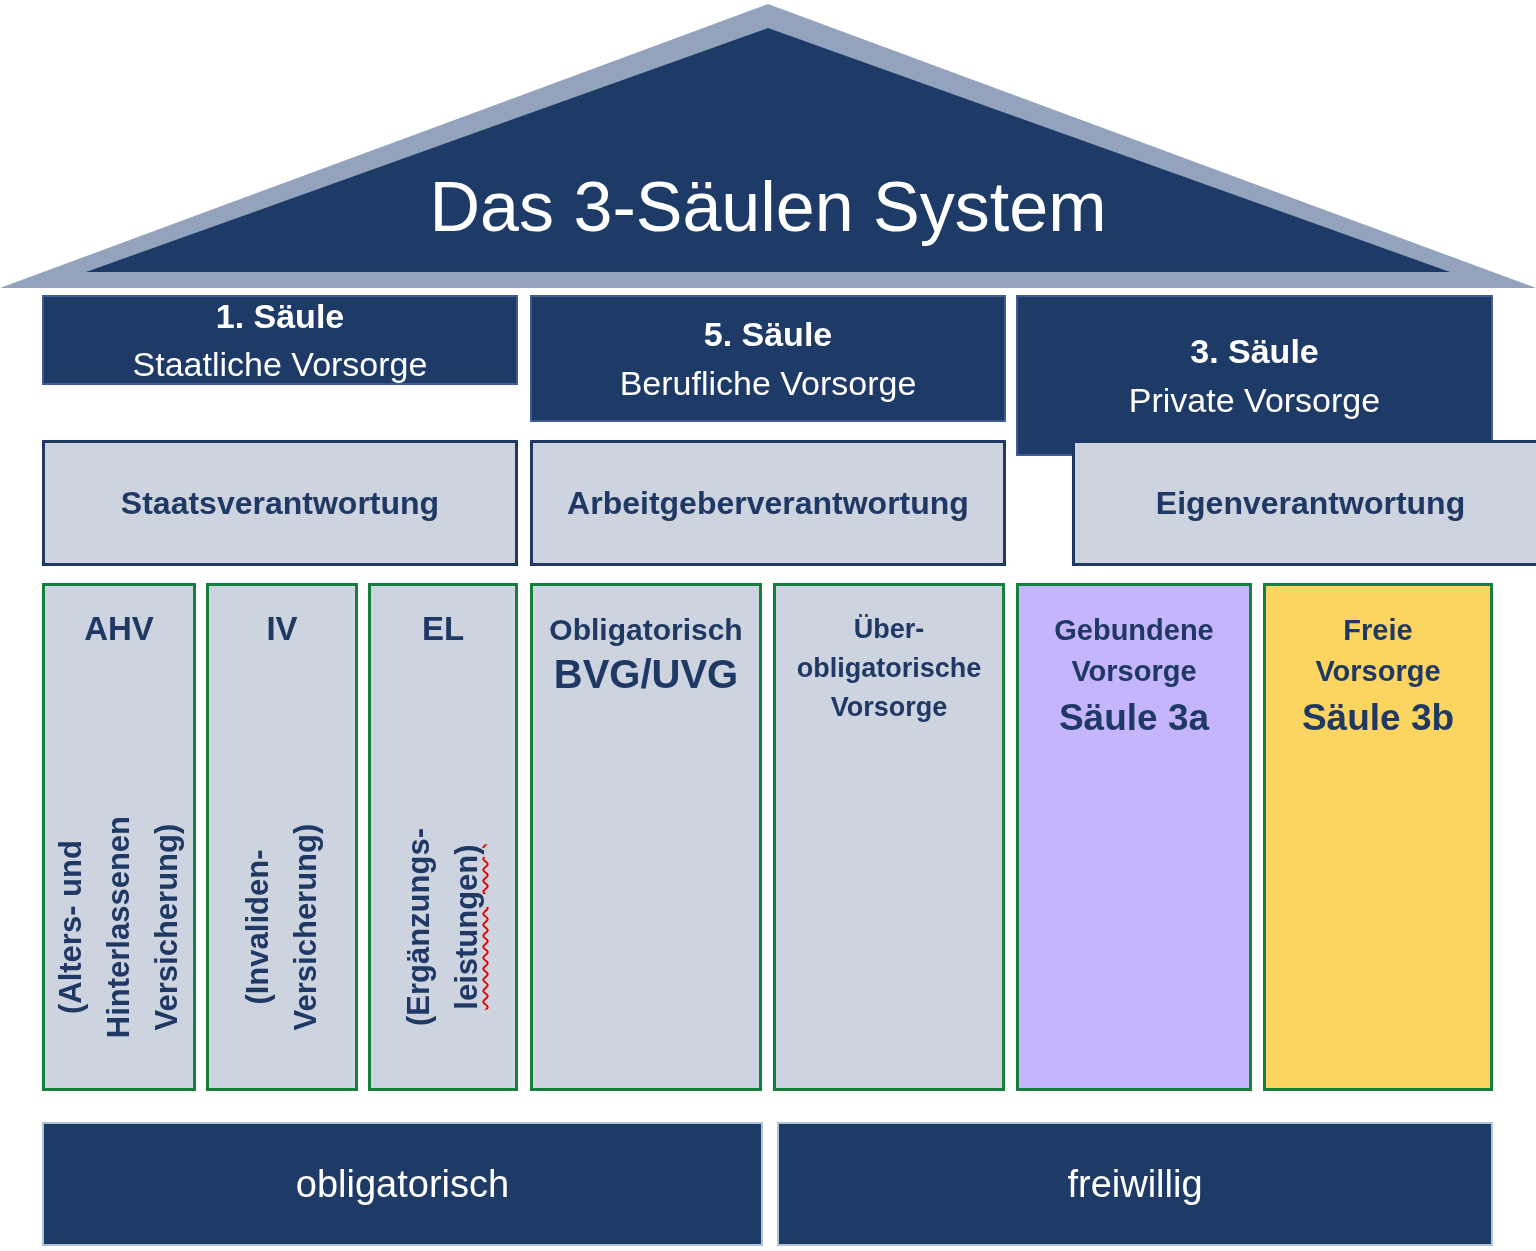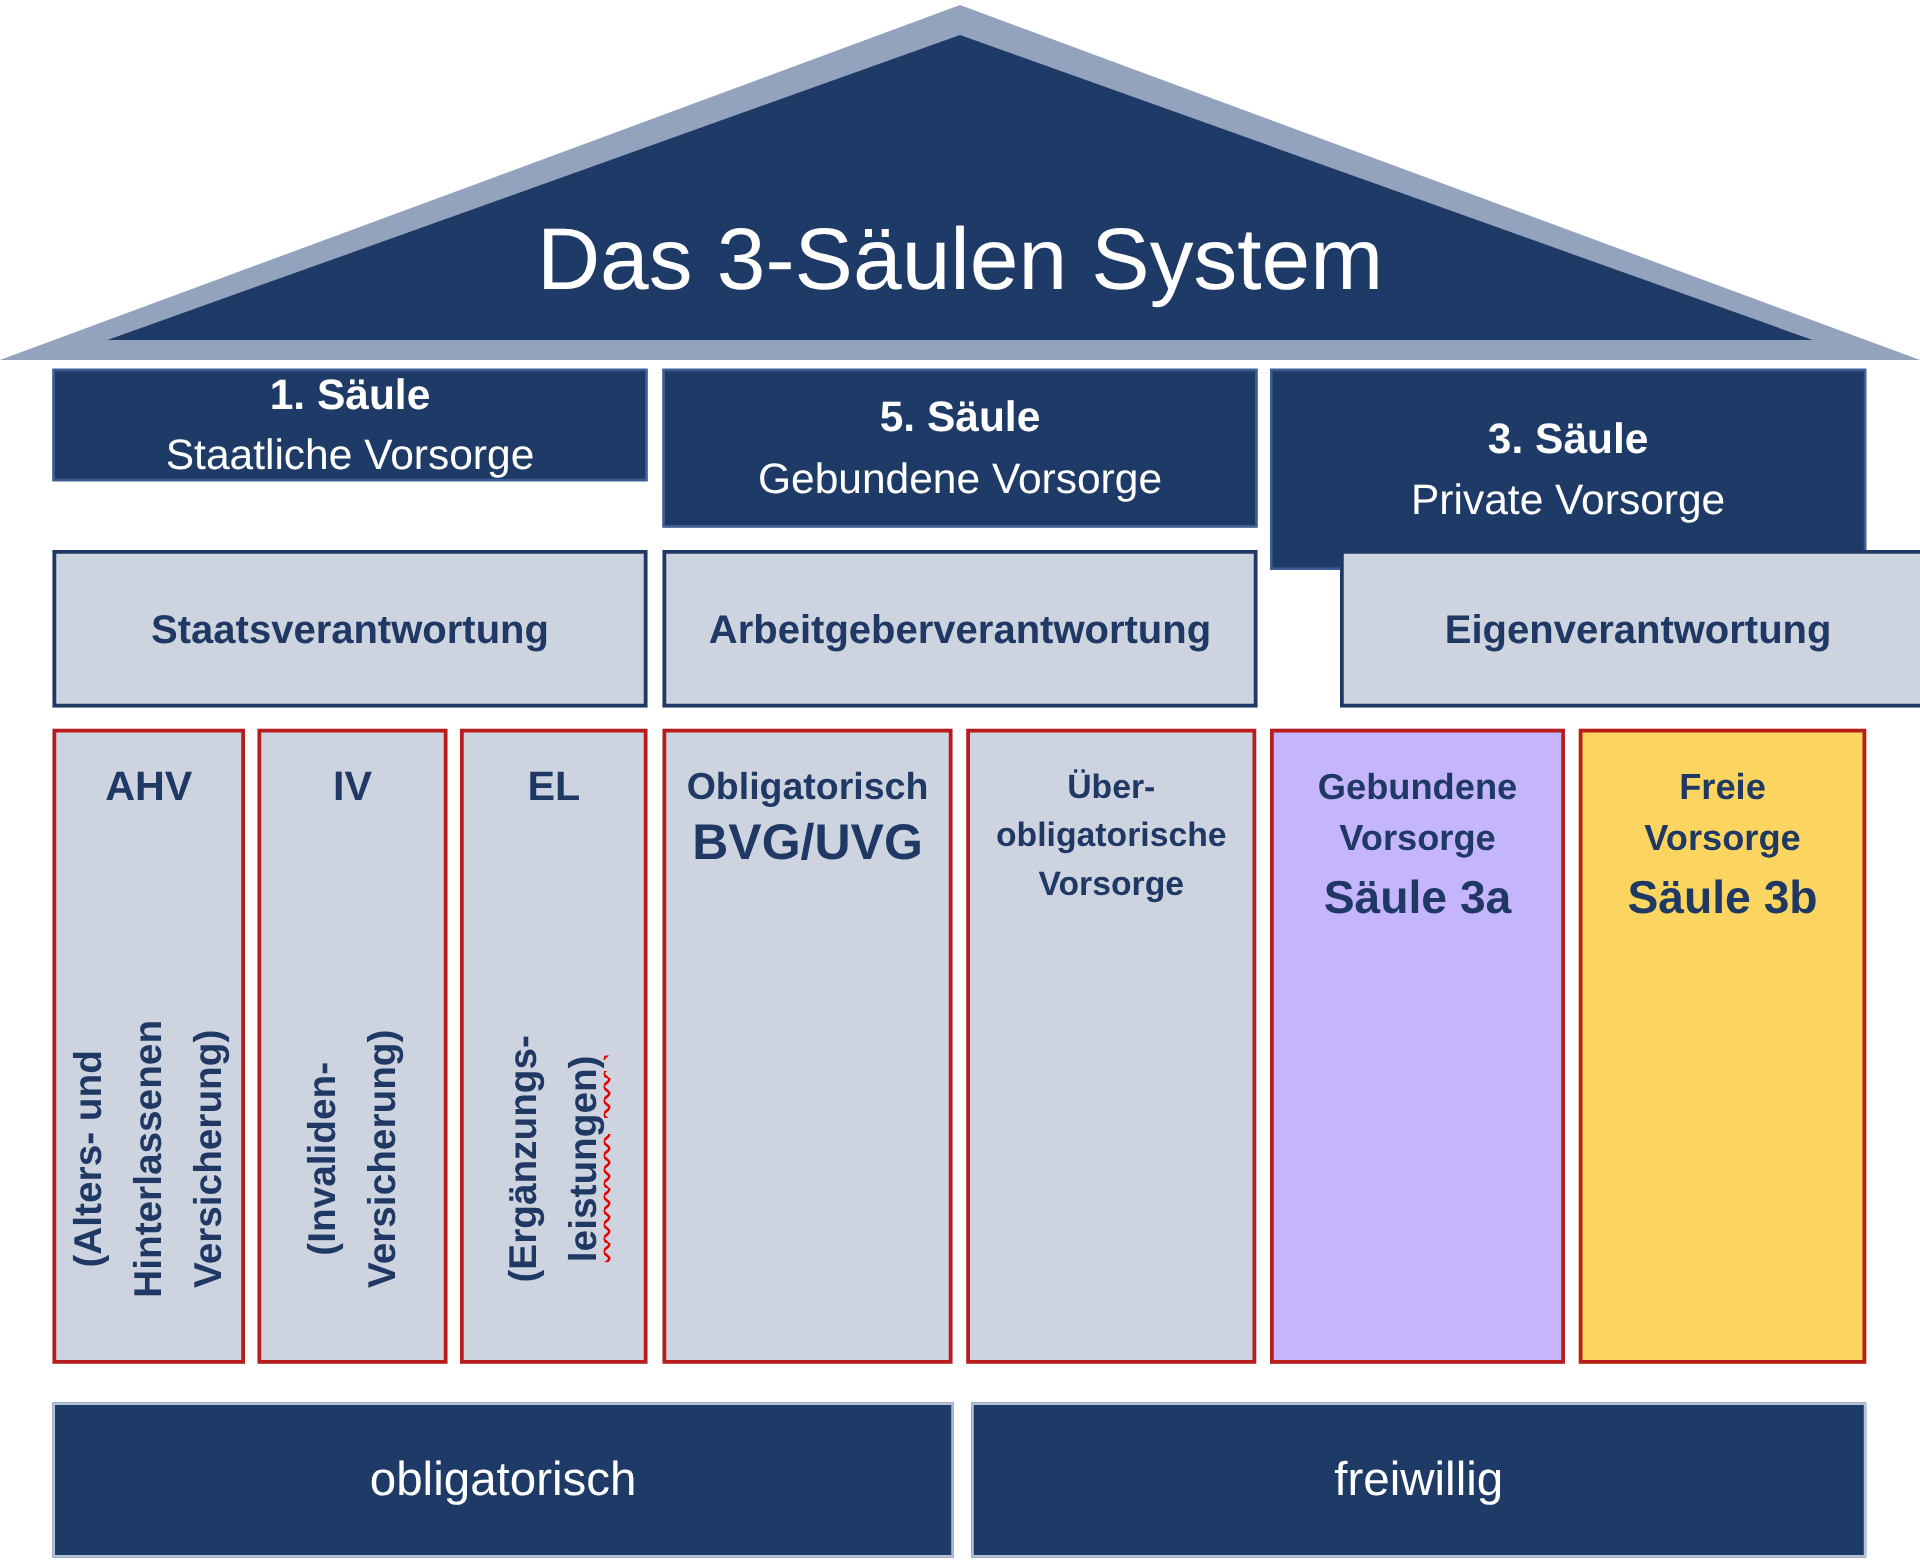--- a/index.html
+++ b/index.html
@@ -28,21 +28,21 @@
   .navy-bar .pillar-number{font-weight:700;font-size:34px;line-height:1.42;}
   .navy-bar .pillar-name{font-weight:400;font-size:34px;line-height:1.42;}
   .resp-bar{
     position:absolute;box-sizing:border-box;
     background:#CDD4DF;border:3px solid #1F3864;
     display:flex;align-items:center;justify-content:center;
     color:#1F3864;font-weight:700;font-size:32px;text-align:center;
   }
   .col{
     position:absolute;box-sizing:border-box;top:583px;height:508px;
-    background:#CDD4DF;border:3px solid #b91c1c;
+    background:#CDD4DF;border:3px solid #15803d;
     color:#1F3864;text-align:center;
   }
   .col.yellow-a{background:#c4b5fd;}
   .col.yellow-b{background:#FBD55F;}
   .col-abbr{display:block;padding-top:24px;font-weight:700;font-size:33px;}
   .col-head{display:block;padding-top:24px;}
   .p2-line1{display:block;font-weight:700;font-size:30px;line-height:1.3;}
   .p2-line2{display:block;font-weight:700;font-size:40px;line-height:1.25;}
   .ueber-line{display:block;font-weight:700;font-size:27px;line-height:1.45;}
   .p3-line{display:block;font-weight:700;font-size:29px;line-height:1.42;}
@@ -99,21 +99,21 @@
     <polygon points="86,272 768,28 1450,272" fill="#1E3A66"></polygon>
   </svg>
   <div id="diagram-title">Das 3-Säulen System</div>
 
   <div id="hdr1" class="navy-bar">
     <span class="pillar-number">1. Säule</span>
     <span class="pillar-name">Staatliche Vorsorge</span>
   </div>
   <div id="hdr2" class="navy-bar">
     <span class="pillar-number">5. Säule</span>
-    <span class="pillar-name">Gebundene Vorsorge</span>
+    <span class="pillar-name">Berufliche Vorsorge</span>
   </div>
   <div id="hdr3" class="navy-bar">
     <span class="pillar-number">3. Säule</span>
     <span class="pillar-name">Private Vorsorge</span>
   </div>
 
   <div id="resp2" class="resp-bar">Arbeitgeberverantwortung</div>
   <div id="resp1" class="resp-bar">Staatsverantwortung</div>
   <div id="resp3" class="resp-bar">Eigenverantwortung</div>
 

